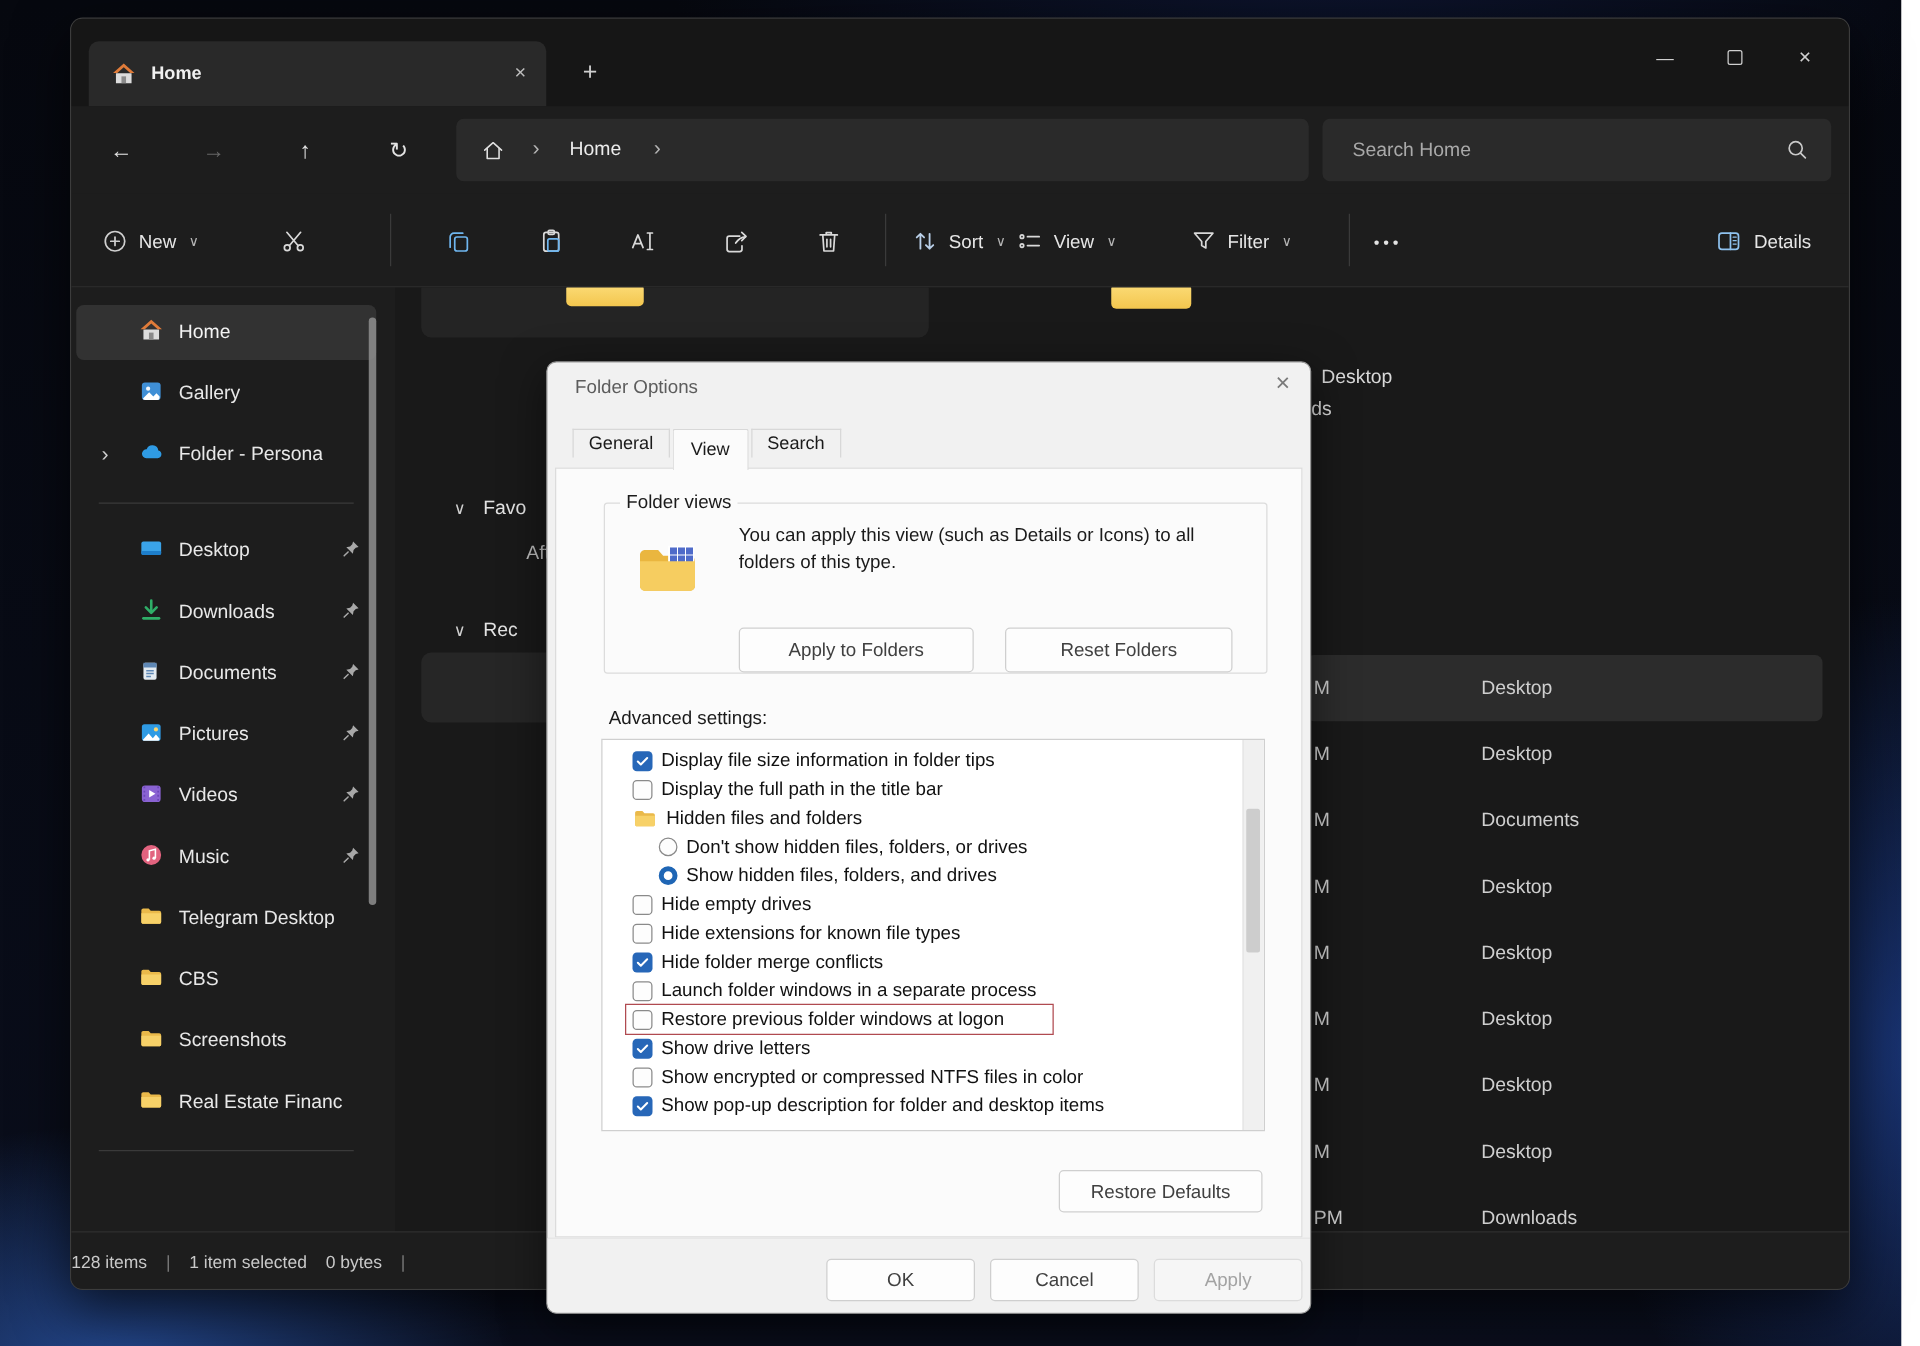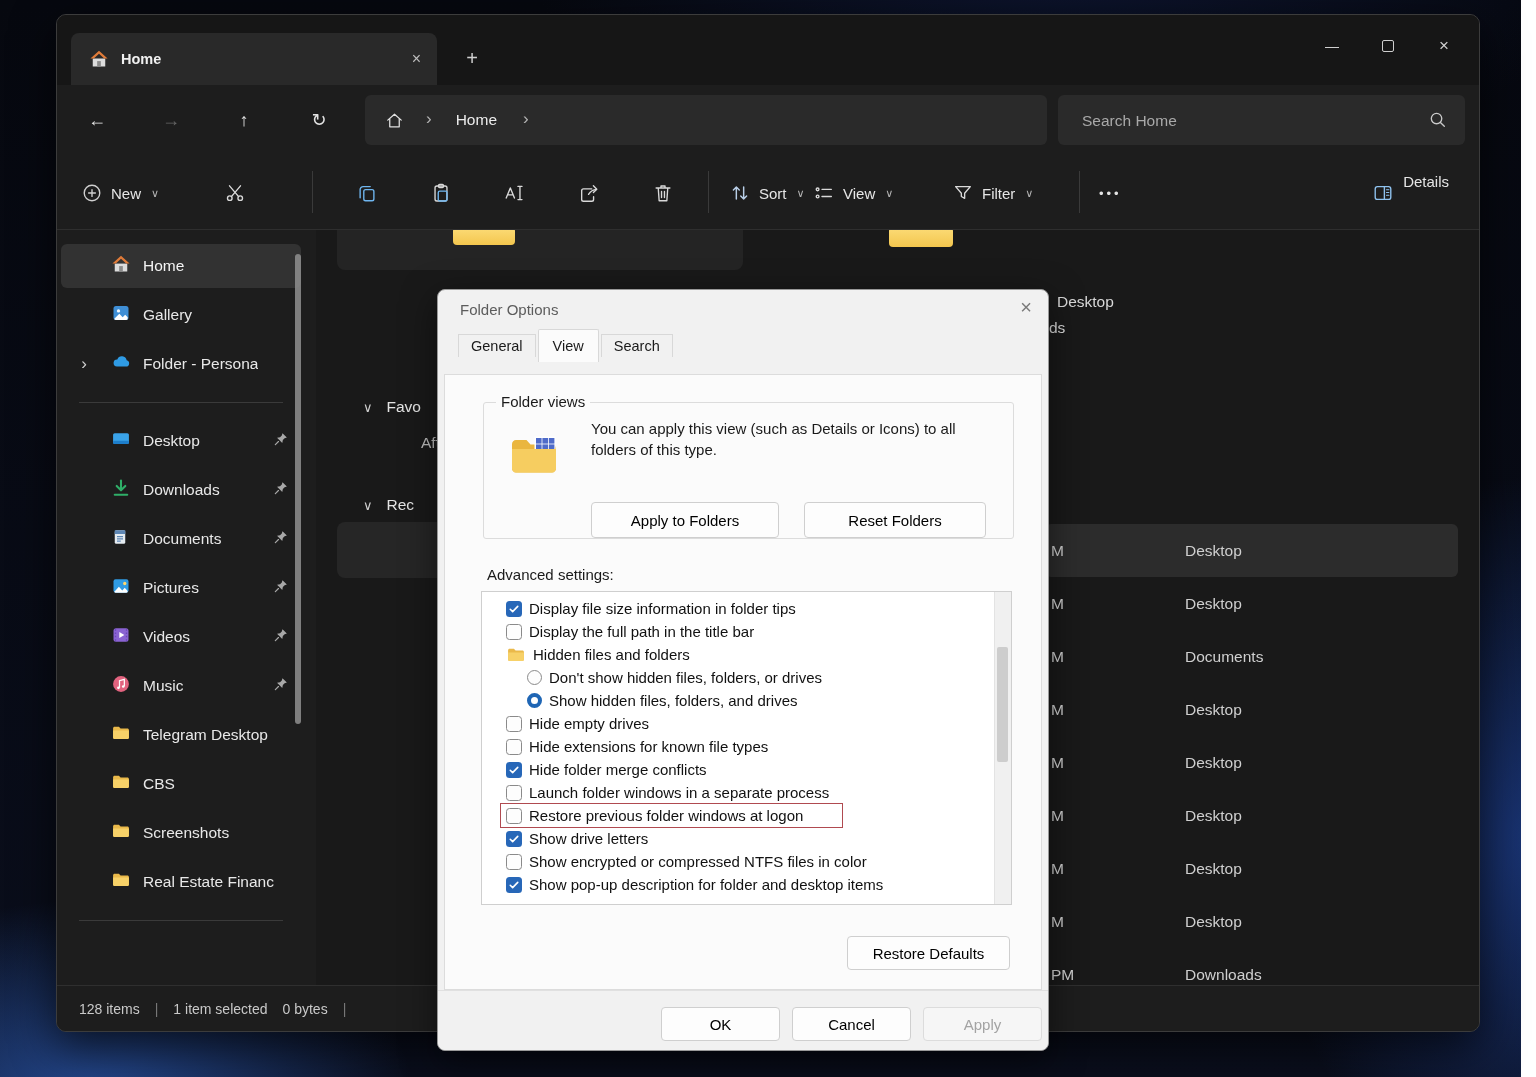--- a/index.html
+++ b/index.html
@@ -39,21 +39,21 @@
   .searchbox{position:absolute;left:1001px;top:10px;width:407px;height:50px;background:#2a2a2a;border-radius:6px;}
   .searchbox input{position:absolute;left:22px;top:0;width:330px;height:50px;background:none;border:none;outline:none;
     color:#dadada;font-size:15.5px;font-family:Liberation Sans, sans-serif}
   .searchbox input::placeholder{color:#a9a9a9}
   .searchbox .s-ic{position:absolute;right:18px;top:15px}
   .toolbar{position:absolute;left:0;top:140px;width:100%;height:74px;background:#1d1d1d;border-bottom:1px solid #2e2e2e}
   .tbtn{position:absolute;top:18px;height:40px;display:flex;align-items:center;gap:8px;color:#e6e6e6;font-size:15px}
   .tdiv{position:absolute;top:16px;width:1px;height:42px;background:#3a3a3a}
   .chevd{color:#b5b5b5;font-size:11px;margin-left:2px}
   .more-dots{letter-spacing:3px;font-size:13px;color:#e3e3e3}
-  .details-grp{position:absolute;right:30px;top:18px;height:40px;display:flex;gap:9px;color:#e6e6e6;font-size:15px}
+  .details-grp{position:absolute;right:30px;top:18px;height:40px;display:flex;align-items:center;gap:9px;color:#e6e6e6;font-size:15px}
 
   
   .sidebar{position:absolute;left:0;top:215px;width:259px;bottom:46px;background:#1d1d1d}
   .sb-list{position:absolute;left:4px;top:14px;width:240px}
   .sb-item{height:44px;margin-bottom:5px;border-radius:6px;display:flex;align-items:center;position:relative}
   .sb-item.sel{background:#323232}
   .sb-exp{width:30px;text-align:center;color:#cfcfcf;font-size:17px;margin-left:8px}
   .sb-ic{width:22px;margin-left:12px}
   .sb-lb{margin-left:10px;font-size:15.5px;color:#e8e8e8;white-space:nowrap;overflow:hidden;max-width:135px}
   .sb-item.sel .sb-lb{color:#f4f4f4}
@@ -68,39 +68,39 @@
   .folder-sliver{background:linear-gradient(#fbda74,#f3c64e);border-radius:2px 2px 4px 4px}
   .sec-head{display:flex;align-items:center;gap:14px;color:#e3e3e3;font-size:15.5px}
   .sec-head .sv{color:#d0d0d0;font-size:13px}
   .frag{color:#bdbdbd;font-size:15.5px}
   .sel-row-partial{background:#262626;border-radius:8px 0 0 8px}
   .frow{width:413px;height:53px;display:flex;align-items:center;color:#cfcfcf;font-size:15.5px;position:relative}
   .frow.sel{background:#2c2c2c;border-radius:6px}
   .frow .ftime{position:absolute;left:6px}
   .frow .floc{position:absolute;left:140px}
   .statusbar{position:absolute;left:0;bottom:0;width:100%;height:46px;background:#1d1d1d;border-top:1px solid #2f2f2f;
-    display:flex;align-items:center;gap:15px;padding-left:22px;box-sizing:border-box;color:#c9c9c9;font-size:14px}
+    display:flex;align-items:center;gap:15px;box-sizing:border-box;color:#c9c9c9;font-size:14px}
   .statusbar .sep{color:#777}
 
   
   .dialog{position:absolute;left:437px;top:289px;width:610px;height:760px;background:#f1f1f1;
     border:1px solid #999;border-radius:8px;box-shadow:0 10px 34px rgba(0,0,0,.5);}
   .dlg-title{position:absolute;left:22px;top:11px;font-size:15px;color:#5c5c5c}
   .dlg-close{position:absolute;right:16px;top:6px;font-size:20px;color:#7a7a7a}
-  .dlg-tabs{position:absolute;left:20px;top:39px;height:32px;display:flex;align-items:center;z-index:3}
+  .dlg-tabs{position:absolute;left:20px;top:53px;height:32px;display:flex;align-items:flex-start;z-index:3}
   .dtab{height:22px;padding:0 12px;display:flex;align-items:center;font-size:14.5px;color:#1a1a1a;
     background:#f1f1f1;border:1px solid #d8d8d8;border-bottom:none;margin-right:2px}
   .dtab.act{height:32px;background:#fbfbfb;position:relative;z-index:4;padding:0 14px;border-radius:2px 2px 0 0}
   .dlg-page{position:absolute;left:6px;right:6px;top:84px;height:616px;background:#fbfbfb;border:1px solid #dcdcdc;
     box-sizing:border-box;z-index:2}
   .grp{position:absolute;left:38px;top:27px;width:529px;height:135px;border:1px solid #dcdcdc;border-radius:3px}
   .grp-lb{position:absolute;left:12px;top:-10px;background:#fbfbfb;padding:0 5px;font-size:15px;color:#1a1a1a}
   .fv-icon{position:absolute;left:24px;top:28px}
   .fv-desc{position:absolute;left:107px;top:15px;width:402px;font-size:15px;line-height:21px;color:#1a1a1a}
-  .wbtn{background:#fdfdfd;border:1px solid #cfcfcf;border-radius:4px;font-size:15px;color:#000000;
+  .wbtn{background:#fdfdfd;border:1px solid #cfcfcf;border-radius:4px;font-size:15px;color:#404040;
     font-family:inherit;position:absolute}
   .adv-lb{position:absolute;left:42px;top:191px;font-size:15px;color:#1a1a1a}
   .alist{position:absolute;left:36px;top:216px;width:531px;height:314px;background:#fff;border:1px solid #cfcfcf;
     box-sizing:border-box;overflow:hidden}
   .alist-inner{position:absolute;left:0;top:5px;right:17px}
   .arow{height:23px;display:flex;align-items:center;padding-left:24px;position:relative;font-size:15px;color:#111}
   .arow.ind{padding-left:45px}
   .alb{margin-left:7px;white-space:nowrap}
   .cb{width:16px;height:16px;border-radius:3.5px;background:#fdfdfd;border:1px solid #8a8a8a;box-sizing:border-box;flex:none}
   .cb.on{background:#2767b8;border:none;display:flex;align-items:center;justify-content:center}

